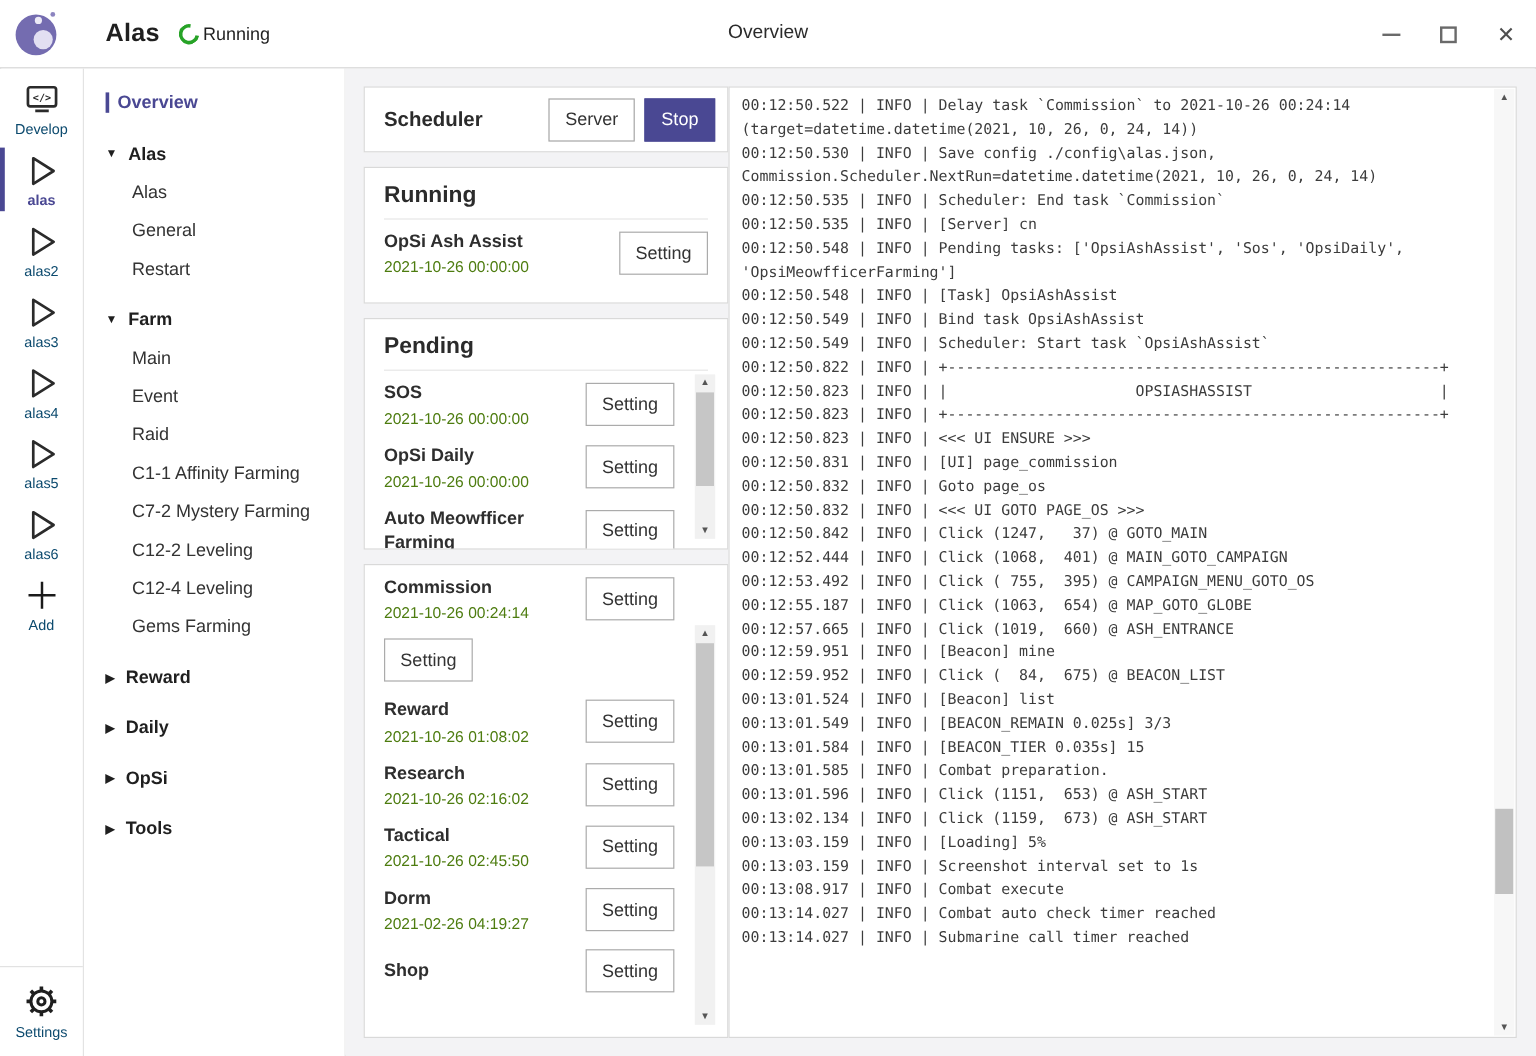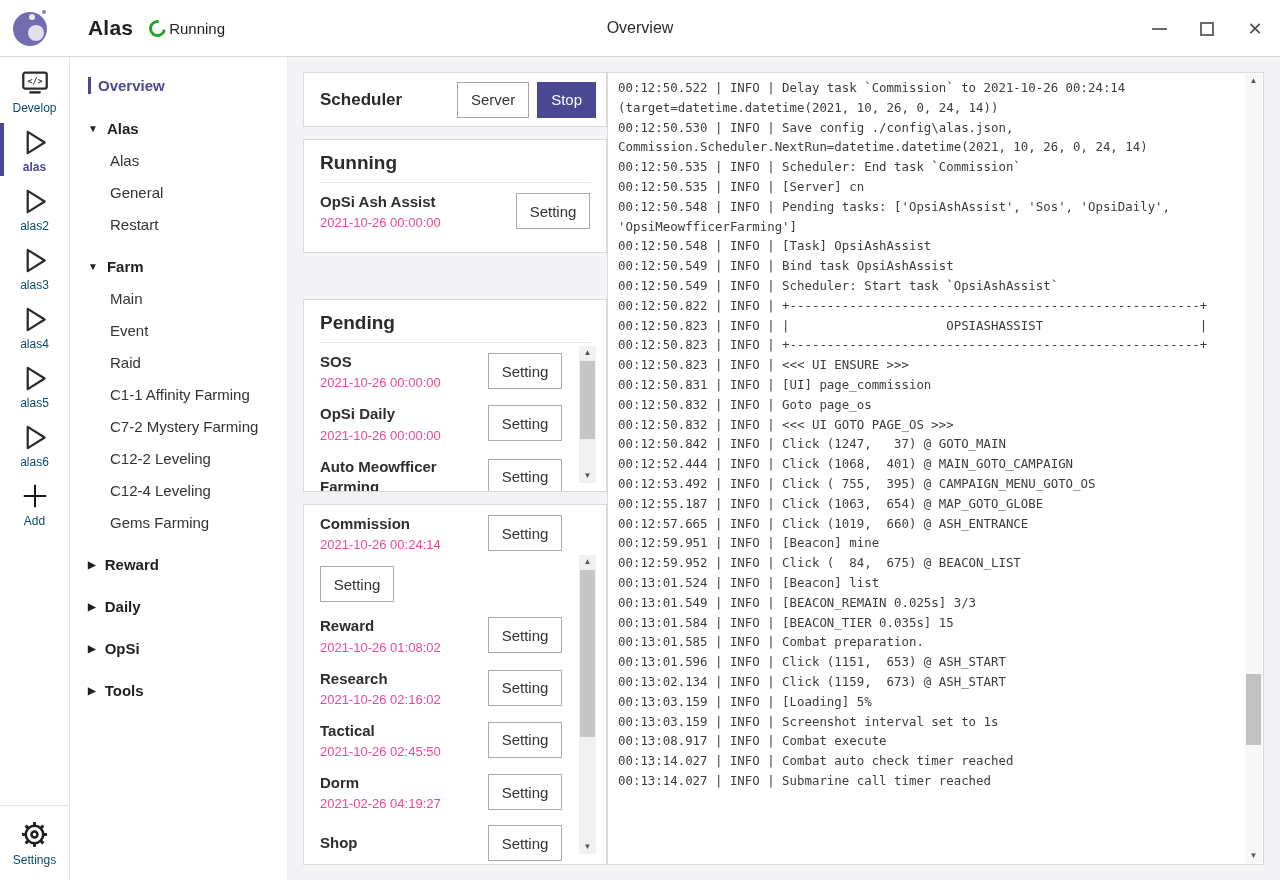--- a/index.html
+++ b/index.html
@@ -46,29 +46,29 @@
   .content { flex:1; background:#f3f3f5; padding:15px 16px 15px 15px; display:flex; min-width:0; }
   .panel { background:#fff; border:1px solid #d9d9d9; }
 
   .col-mid { width:304px; flex:0 0 304px; display:flex; flex-direction:column; gap:12px; }
   .panel-scheduler { height:55px; flex:0 0 55px; display:flex; align-items:center; padding:0 10px 0 16px; gap:8px; }
   .panel-title { font-size:17px; font-weight:600; color:#2b2b2b; flex:1; }
   .btn { height:36px; padding:0 13px; background:#fff; border:1px solid #a6a6a6; font-size:15px; color:#333; font-family:inherit; cursor:pointer; }
   .btn-primary { background:#4a4893; border-color:#4a4893; color:#fff; }
 
   .panel-running { height:114px; flex:0 0 114px; overflow:hidden; }
-  .panel-pending { height:193px; flex:0 0 193px; overflow:hidden; position:relative;margin-top:34px; }
+  .panel-pending { height:193px; flex:0 0 193px; overflow:hidden; position:relative; }
   .panel-waiting { flex:1; overflow:hidden; position:relative; }
   .sec-head { margin:12px 16px 0; font-size:19px; font-weight:600; color:#2b2b2b; padding-bottom:8px; border-bottom:1px solid #e6e6e6; }
   .task-list { padding:2px 16px 0; }
   .task-list.with-scroll { padding-right:44px; }
   .task-row { display:flex; align-items:center; padding:7px 0; }
   .task-info { flex:1; min-width:0; }
   .task-name { font-size:15px; font-weight:600; color:#2e2e2e; line-height:1.35; }
-  .task-time { font-size:13px; color:#ec4899; margin-top:3px; }
+  .task-time { font-size:13px; color:#4d7c0f; margin-top:3px; }
   .btn-setting { width:74px; height:36px; flex:0 0 74px; background:#fff; border:1px solid #ababab; font-size:15px; color:#333; font-family:Liberation Sans, sans-serif; cursor:pointer; }
 
   
   .vscroll { position:absolute; right:10px; width:17px; background:#f1f1f1; }
   .vscroll .arr { position:absolute; left:0; width:17px; height:14px; font-size:8px; color:#555; text-align:center; line-height:14px; }
   .vscroll .arr.up { top:0; }
   .vscroll .arr.down { bottom:0; }
   .vscroll .thumb { position:absolute; left:1px; width:15px; background:#c6c6c6; }
   .scroll-pending { top:46px; bottom:8px; }
   .scroll-pending .thumb { top:15px; height:57%; }

